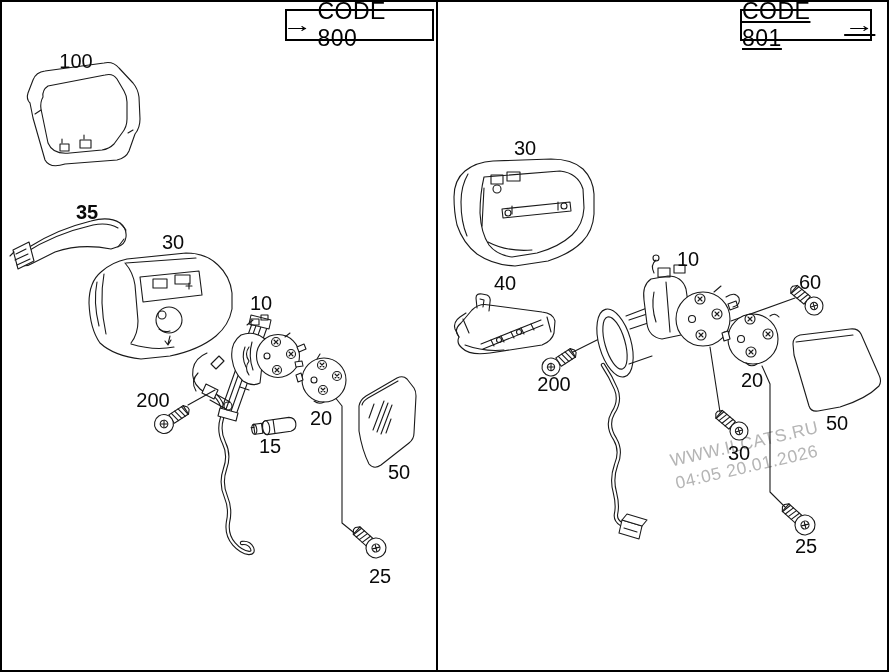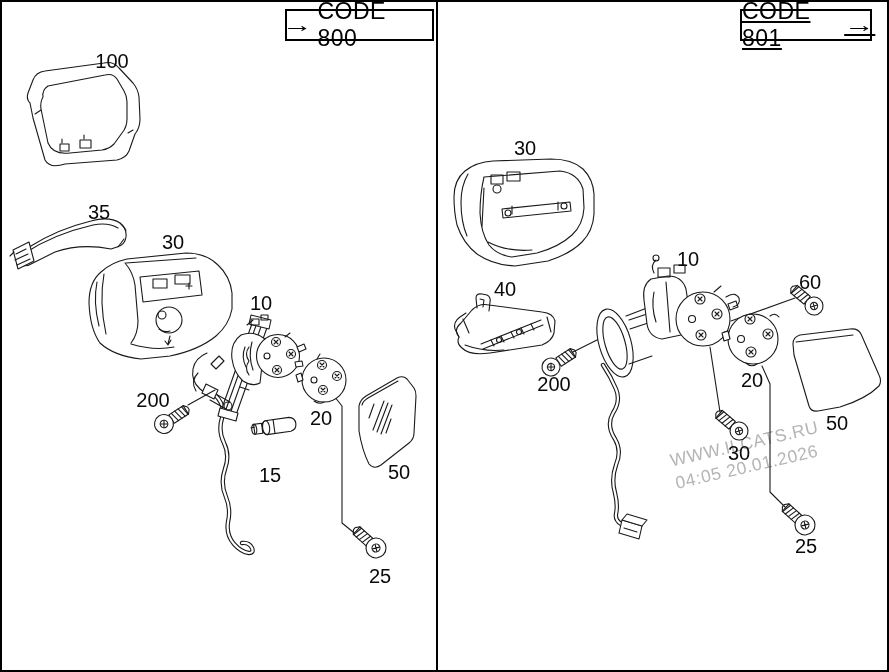--- a/index.html
+++ b/index.html
@@ -271,32 +271,32 @@
         <path class="w" d="M-9,-5 L-26,-5 L-26,5 L-9,5 Z"></path>
         <path d="M-12,-5 L-14,5 M-16,-5 L-18,5 M-20,-5 L-22,5 M-24,-5 L-25.5,5"></path>
         <path d="M-26,-5 L-29,-1.5 L-29,1.5 L-26,5"></path>
         <circle class="w" r="10"></circle>
           <circle r="4"></circle>
         <path d="M-3,-2 L3,2 M-2,3 L2,-3"></path>
       </g>
     </g>
   </svg>
 
-  <div class="part-label" style="left:74px;  top:59px;margin-left:36px;">100</div>
-  <div class="part-label" style="left:97px;  top:210px;">35</div>
+  <div class="part-label" style="left:74px;  top:59px;">100</div>
+  <div class="part-label" style="left:85px;  top:210px;font-weight:bold;">35</div>
   <div class="part-label" style="left:171px; top:240px;">30</div>
   <div class="part-label" style="left:259px; top:301px;">10</div>
   <div class="part-label" style="left:151px; top:398px;">200</div>
-  <div class="part-label" style="left:268px; top:444px;margin-top:29px;">15</div>
+  <div class="part-label" style="left:268px; top:444px;">15</div>
   <div class="part-label" style="left:319px; top:416px;">20</div>
   <div class="part-label" style="left:397px; top:470px;">50</div>
   <div class="part-label" style="left:378px; top:574px;">25</div>
 
   <div class="part-label" style="left:523px; top:146px;">30</div>
-  <div class="part-label" style="left:503px; top:287px;">40</div>
+  <div class="part-label" style="left:503px; top:281px;">40</div>
   <div class="part-label" style="left:686px; top:257px;">10</div>
   <div class="part-label" style="left:552px; top:382px;">200</div>
   <div class="part-label" style="left:808px; top:280px;">60</div>
   <div class="part-label" style="left:750px; top:378px;">20</div>
   <div class="part-label" style="left:835px; top:421px;">50</div>
   <div class="part-label" style="left:737px; top:451px;">30</div>
   <div class="part-label" style="left:804px; top:544px;">25</div>
 
   <div class="divider"></div>
 

